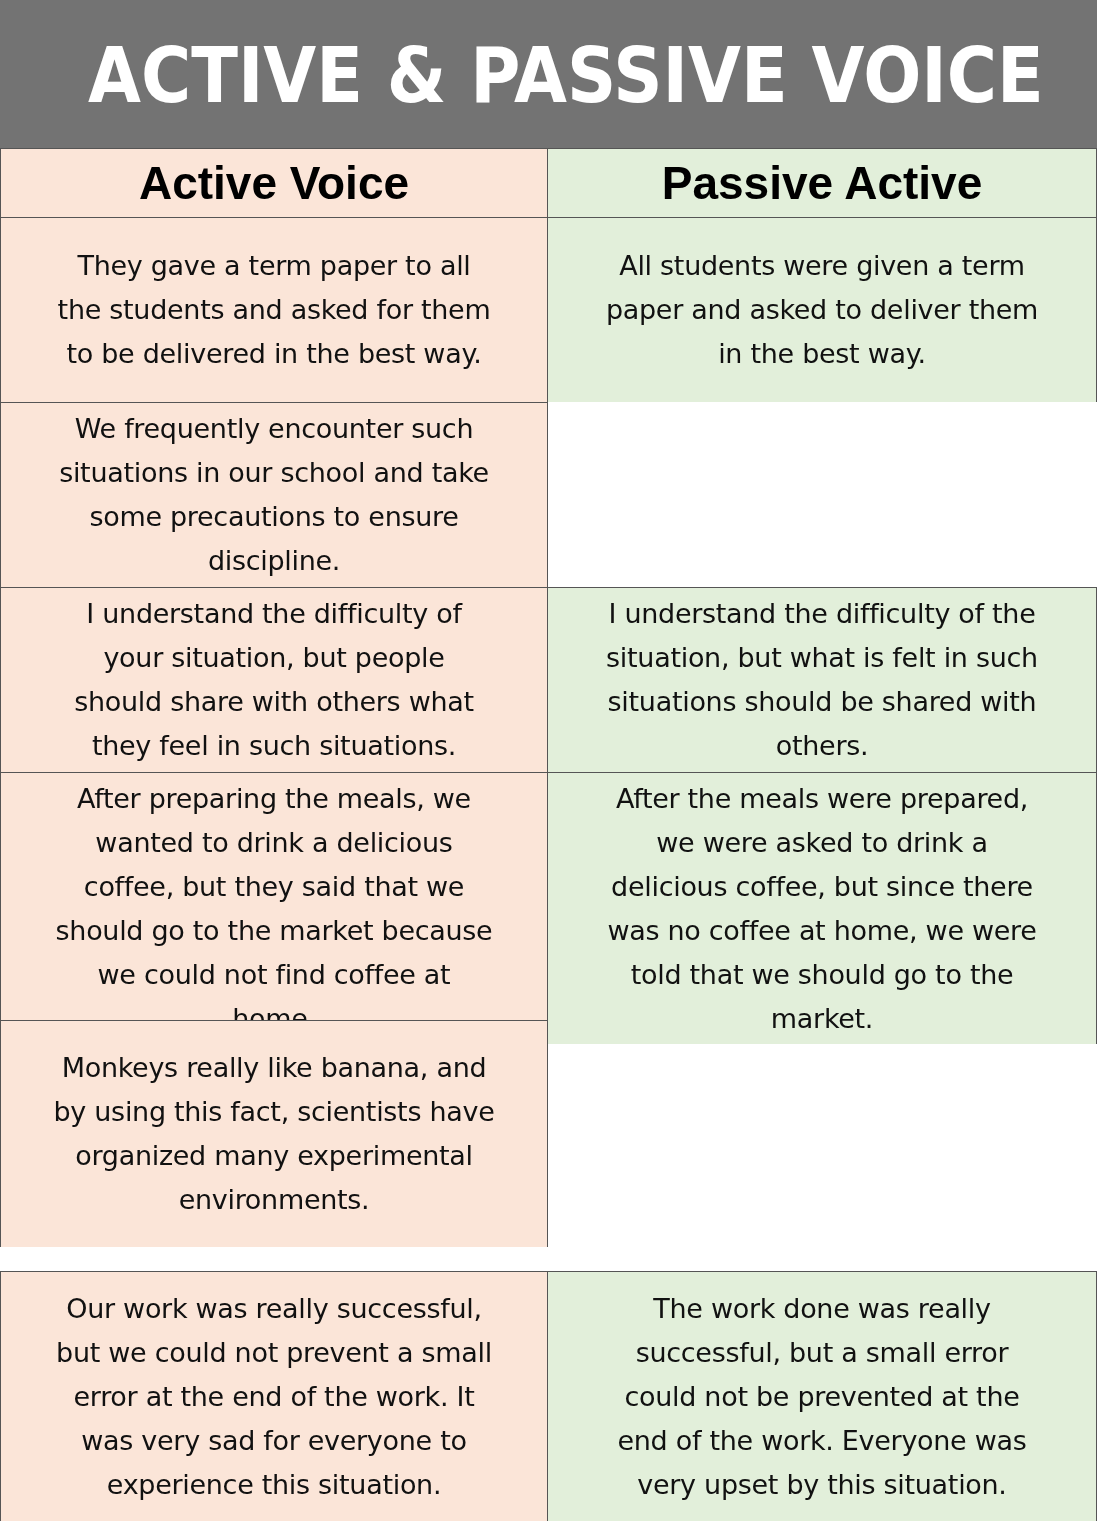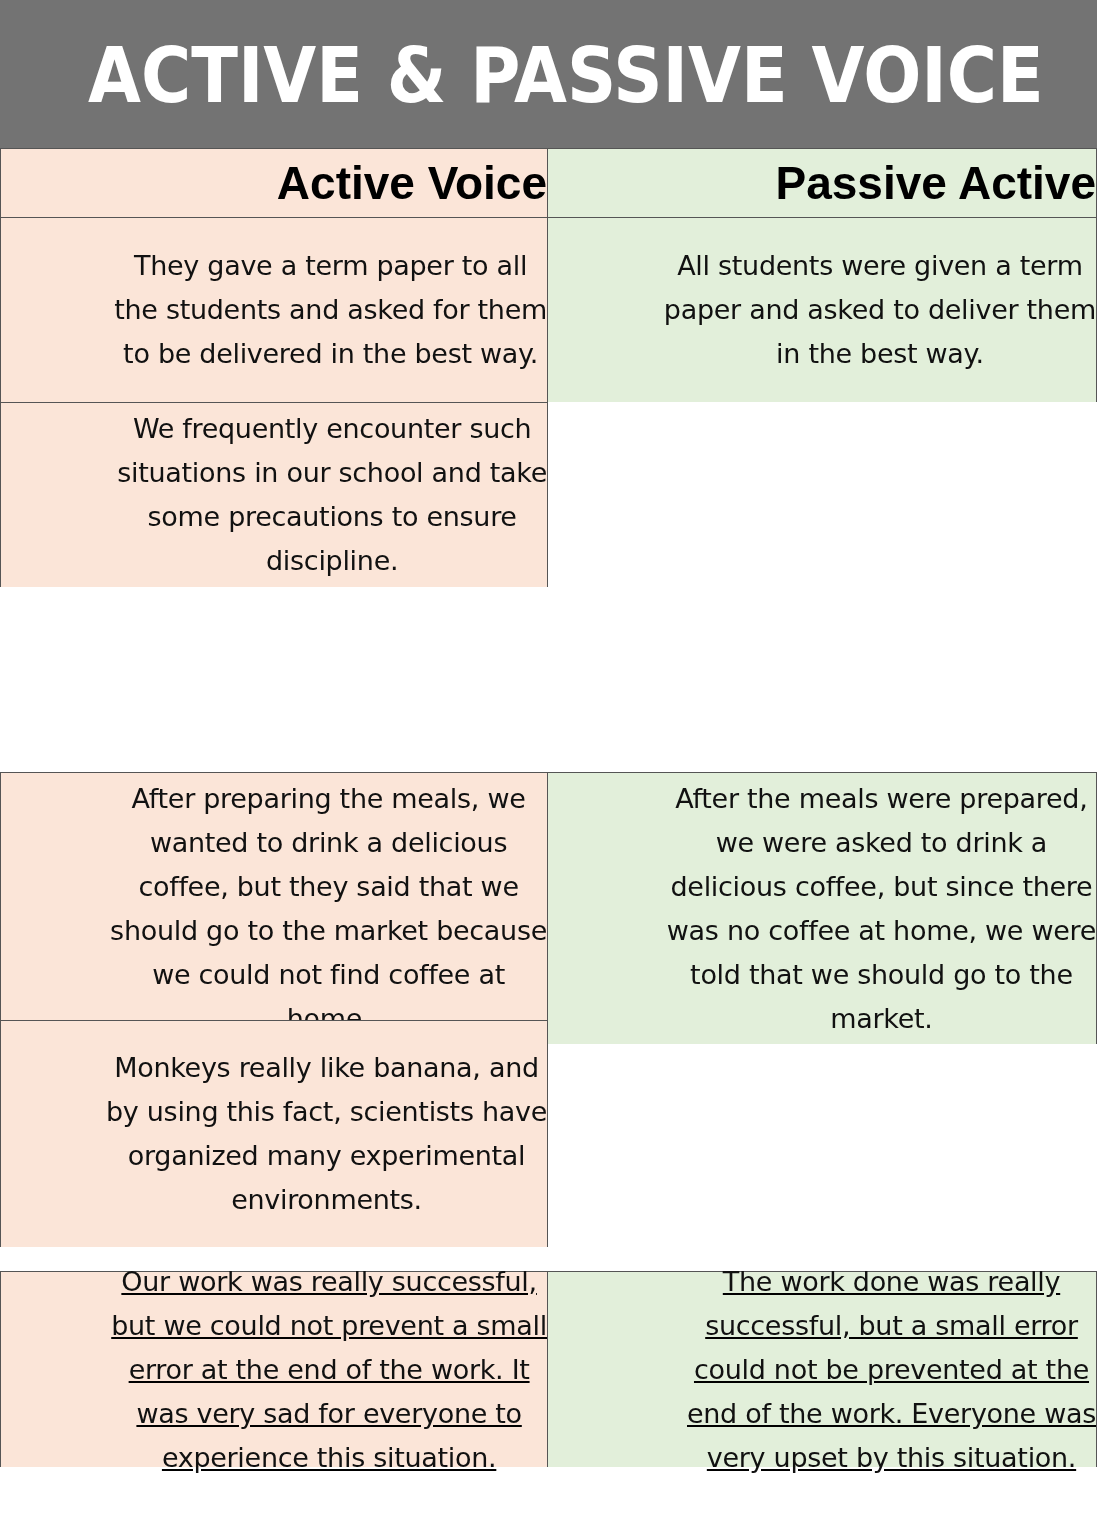--- a/index.html
+++ b/index.html
@@ -1,21 +1,21 @@
 <!DOCTYPE html>
 <html><head>
 <meta charset="utf-8">
 <style>
   html, body { margin: 0; padding: 0; }
   body { width: 1097px; height: 1536px; overflow: hidden; background: #ffffff; font-family: "DejaVu Sans", sans-serif; }
   .banner { position: absolute; left: 0; top: 0; width: 1097px; height: 148px; background: #737373; display: flex; align-items: center; justify-content: flex-end; }
   .banner h1 { margin: 0; color: #ffffff; font-family: "DejaVu Sans", sans-serif; font-weight: bold; font-size: 76px; letter-spacing: 0px; transform: scaleX(0.9); white-space: nowrap; line-height: 1; padding-top: 4px; }
   .grid { position: absolute; left: 0; top: 148px; width: 1097px; }
   .row { position: absolute; left: 0; width: 1097px; display: flex; }
-  .cell { box-sizing: border-box; height: 100%; display: flex; align-items: center; justify-content: flex-end; text-align: center; border-top: 1.5px solid #555; border-right: 1.5px solid #555; color: #111; }
+  .cell { box-sizing: border-box; height: 100%; display: flex; align-items: center; justify-content: center; text-align: center; border-top: 1.5px solid #555; border-right: 1.5px solid #555; color: #111; }
   .cell.left { width: 548px; background: #fbe5d8; border-left: 1.5px solid #555; }
   .cell.right { width: 549px; background: #e2efda; }
   .cell.hdr span { font-family: "Liberation Sans", sans-serif; font-weight: bold; font-size: 46px; color: #000; }
   .cell .txt { font-family: "DejaVu Sans", sans-serif; font-size: 27px; line-height: 44px; white-space: pre-line; letter-spacing: -0.3px; }
   .row.last .cell { border-bottom: none; }
 </style>
 </head>
 <body>
 
 <div class="banner">
@@ -48,20 +48,32 @@
   <div class="row" style="top:254px;height:185px;">
     <div class="cell left">
         <span class="txt">We frequently encounter such
 situations in our school and take
 some precautions to ensure
 discipline.</span>
       </div>
   </div>
 
   <div class="row" style="top:439px;height:185px;">
+    <div class="cell left">
+        <span class="txt">I understand the difficulty of
+your situation, but people
+should share with others what
+they feel in such situations.</span>
+      </div>
+    <div class="cell right">
+        <span class="txt">I understand the difficulty of the
+situation, but what is felt in such
+situations should be shared with
+others.</span>
+      </div>
   </div>
 
   <div class="row" style="top:624px;height:272px;">
     <div class="cell left">
         <span class="txt">After preparing the meals, we
 wanted to drink a delicious
 coffee, but they said that we
 should go to the market because
 we could not find coffee at
 home.</span>
@@ -78,21 +90,21 @@
 
   <div class="row" style="top:872px;height:227px;flex-direction:column;">
     <div class="cell left">
         <span class="txt">Monkeys really like banana, and
 by using this fact, scientists have
 organized many experimental
 environments.</span>
       </div>
   </div>
 
-  <div class="row last" style="top:1123px;height:196px;text-decoration:underline;">
+  <div class="row last" style="top:1123px;height:250px;">
     <div class="cell left">
         <span class="txt">Our work was really successful,
 but we could not prevent a small
 error at the end of the work. It
 was very sad for everyone to
 experience this situation.</span>
       </div>
     <div class="cell right">
         <span class="txt">The work done was really
 successful, but a small error

